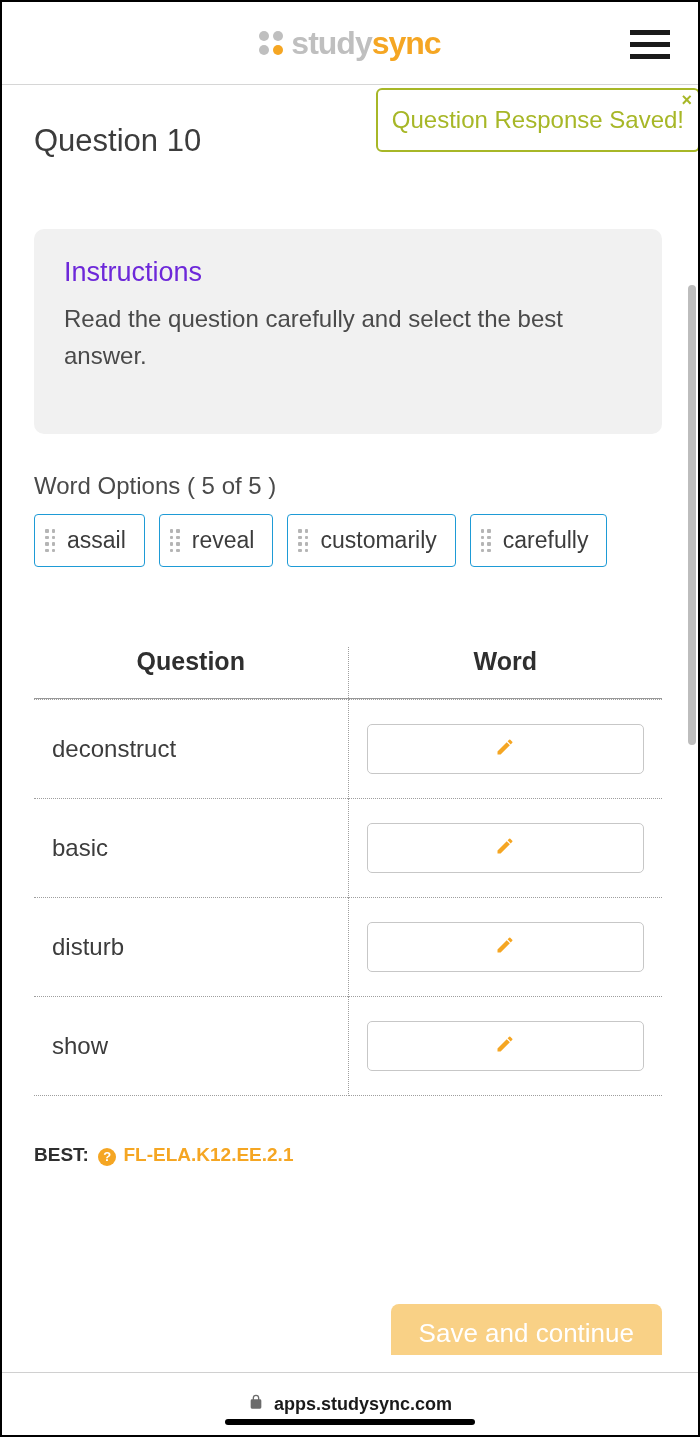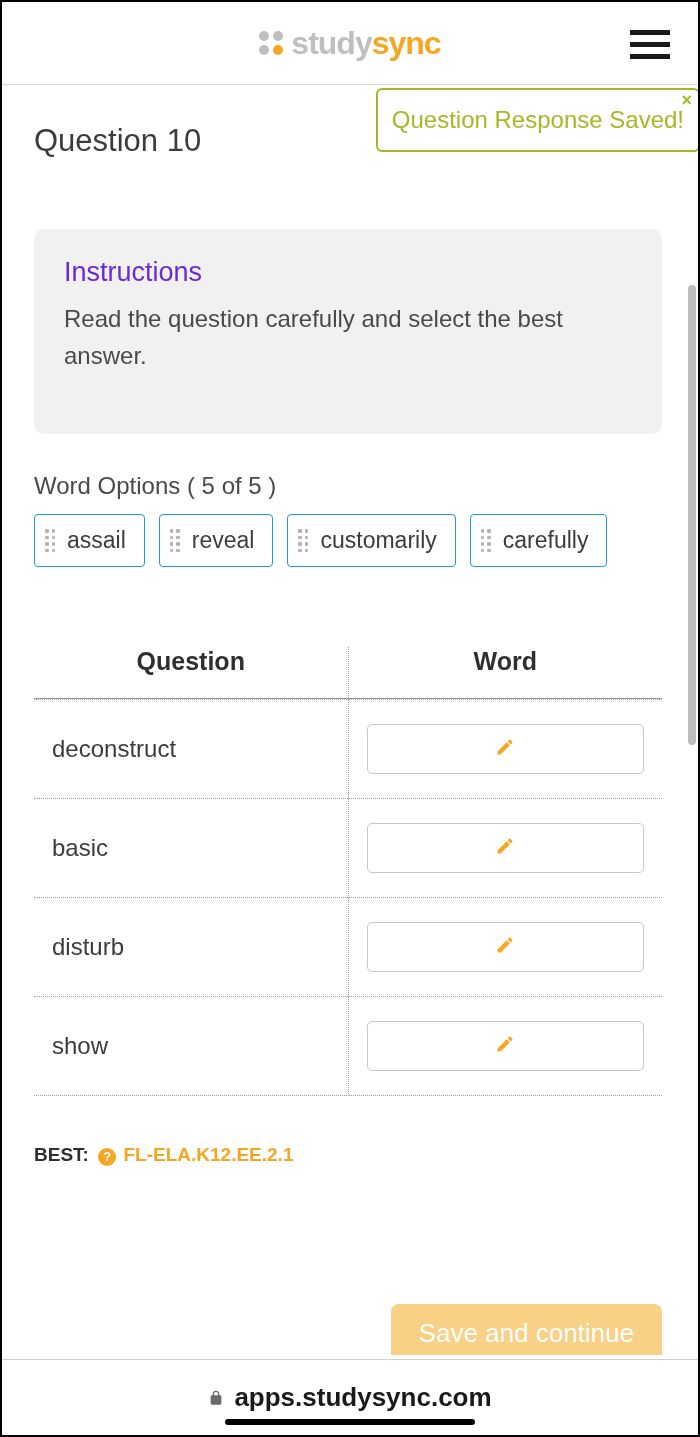--- a/index.html
+++ b/index.html
@@ -38,21 +38,21 @@
   .match-table tbody tr:last-child td { border-bottom: 1px dotted #9e9e9e; }
   .hr-solid { border: none; border-top: 1.5px solid #9a9a9a; }
   .drop-slot { border: 1px solid #c7c7c7; border-radius: 5px; height: 50px; display: flex; align-items: center; justify-content: center; cursor: pointer; }
   .pencil { color: #f5a623; }
   .best-line { margin-top: 48px; font-size: 19px; }
   .best-label { font-weight: 800; color: #2f2f2f; }
   .best-q { display: inline-flex; width: 18px; height: 18px; border-radius: 50%; background: #f5a623; color: #fff; align-items: center; justify-content: center; font-size: 13px; font-weight: 800; margin: 0 2px 0 4px; vertical-align: baseline; }
   .best-code { color: #f5a623; font-weight: 600; }
   .save-btn { position: absolute; right: 36px; bottom: -8px; background: #f9d186; color: #fff; font-size: 26px; font-weight: 500; border: none; border-radius: 8px; padding: 14px 28px; }
   .scrollbar { position: absolute; right: 2px; top: 200px; width: 8px; height: 460px; background: #bdbdbd; border-radius: 4px; }
-  .urlbar { position: absolute; left: 0; right: 0; bottom: 0; height: 76px; background: #fff; border-top: 1px solid #d0d0d0; display: flex; align-items: center; justify-content: center; gap: 10px; font-size: 26px; font-weight: 600; color: #1a1a1a; }
+  .urlbar { position: absolute; left: 0; right: 0; bottom: 0; height: 63px; background: #fff; border-top: 1px solid #d0d0d0; display: flex; align-items: center; justify-content: center; gap: 10px; font-size: 18px; font-weight: 600; color: #1a1a1a; }
   .home-ind { position: absolute; bottom: 10px; left: 50%; transform: translateX(-50%); width: 250px; height: 6px; background: #000; border-radius: 4px; }
   .match-table thead tr { border-bottom: none; }
   .thead-rule td { padding: 0; border: none; }
 </style>
 </head>
 <body>
 
 <div class="frame">
 
   <div class="header">

